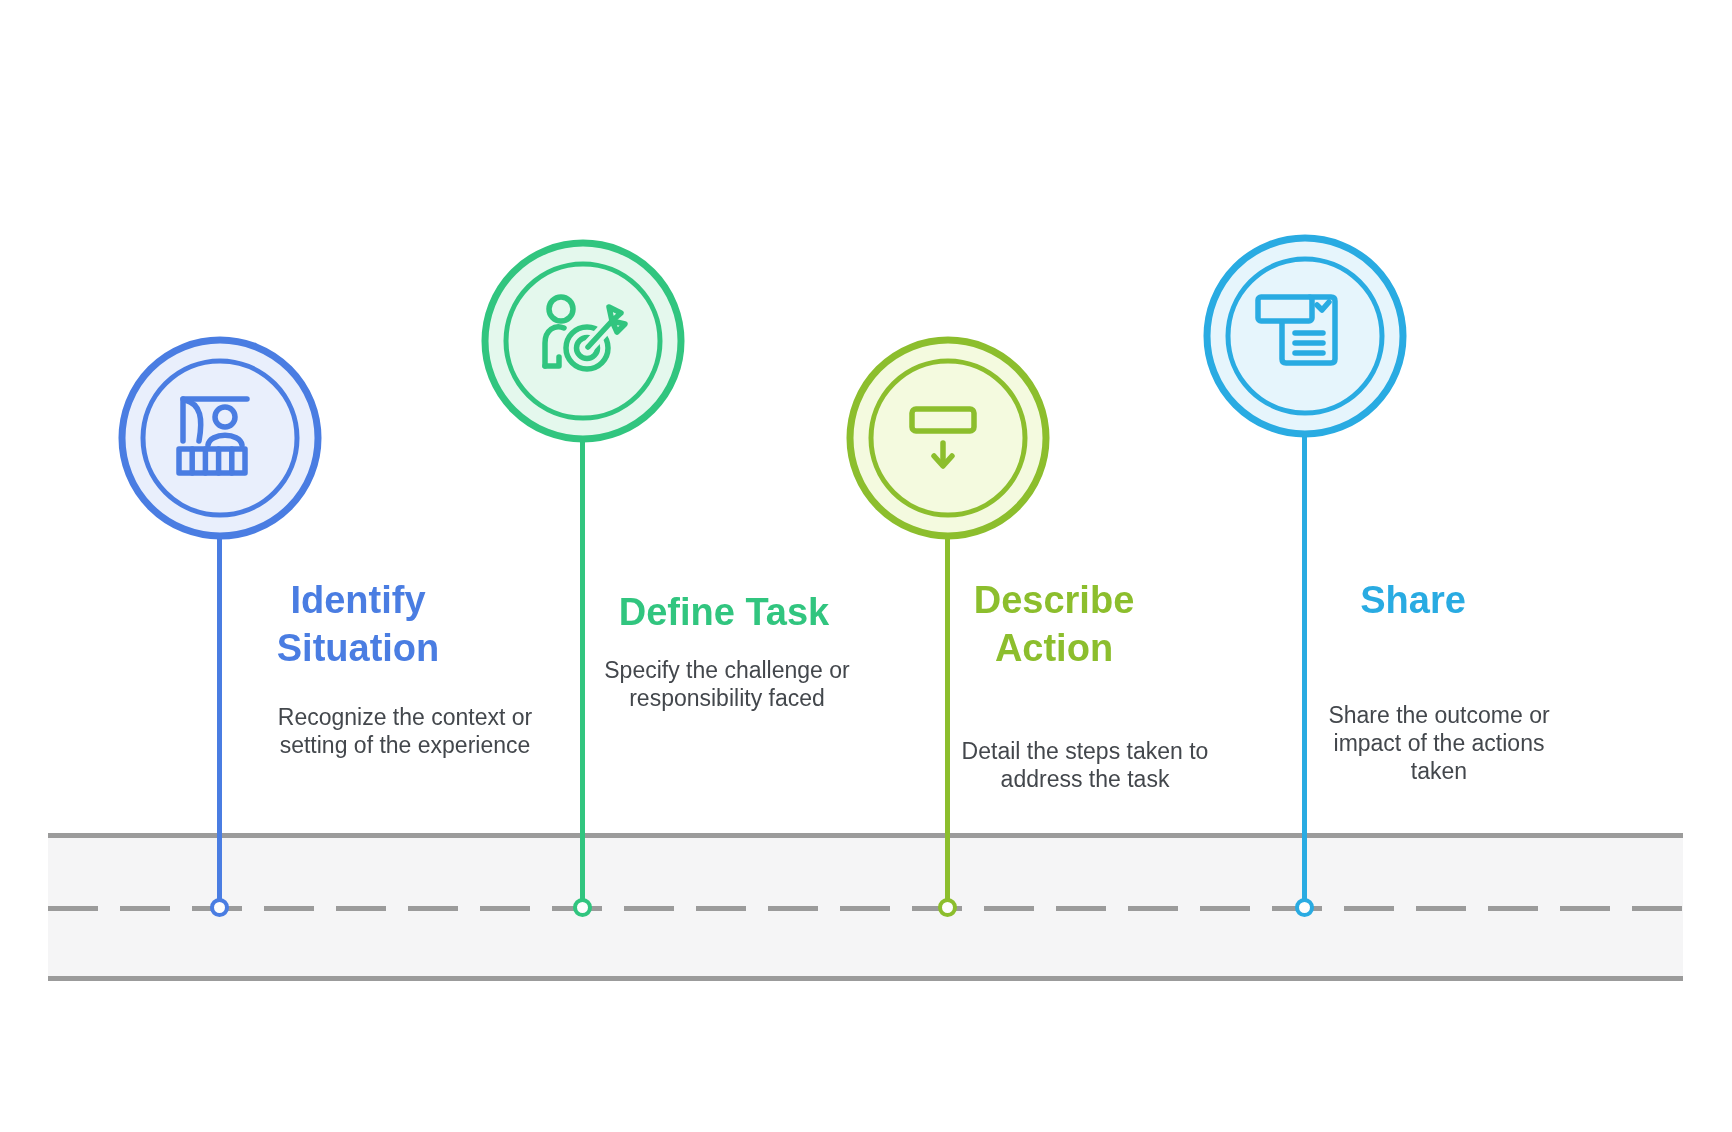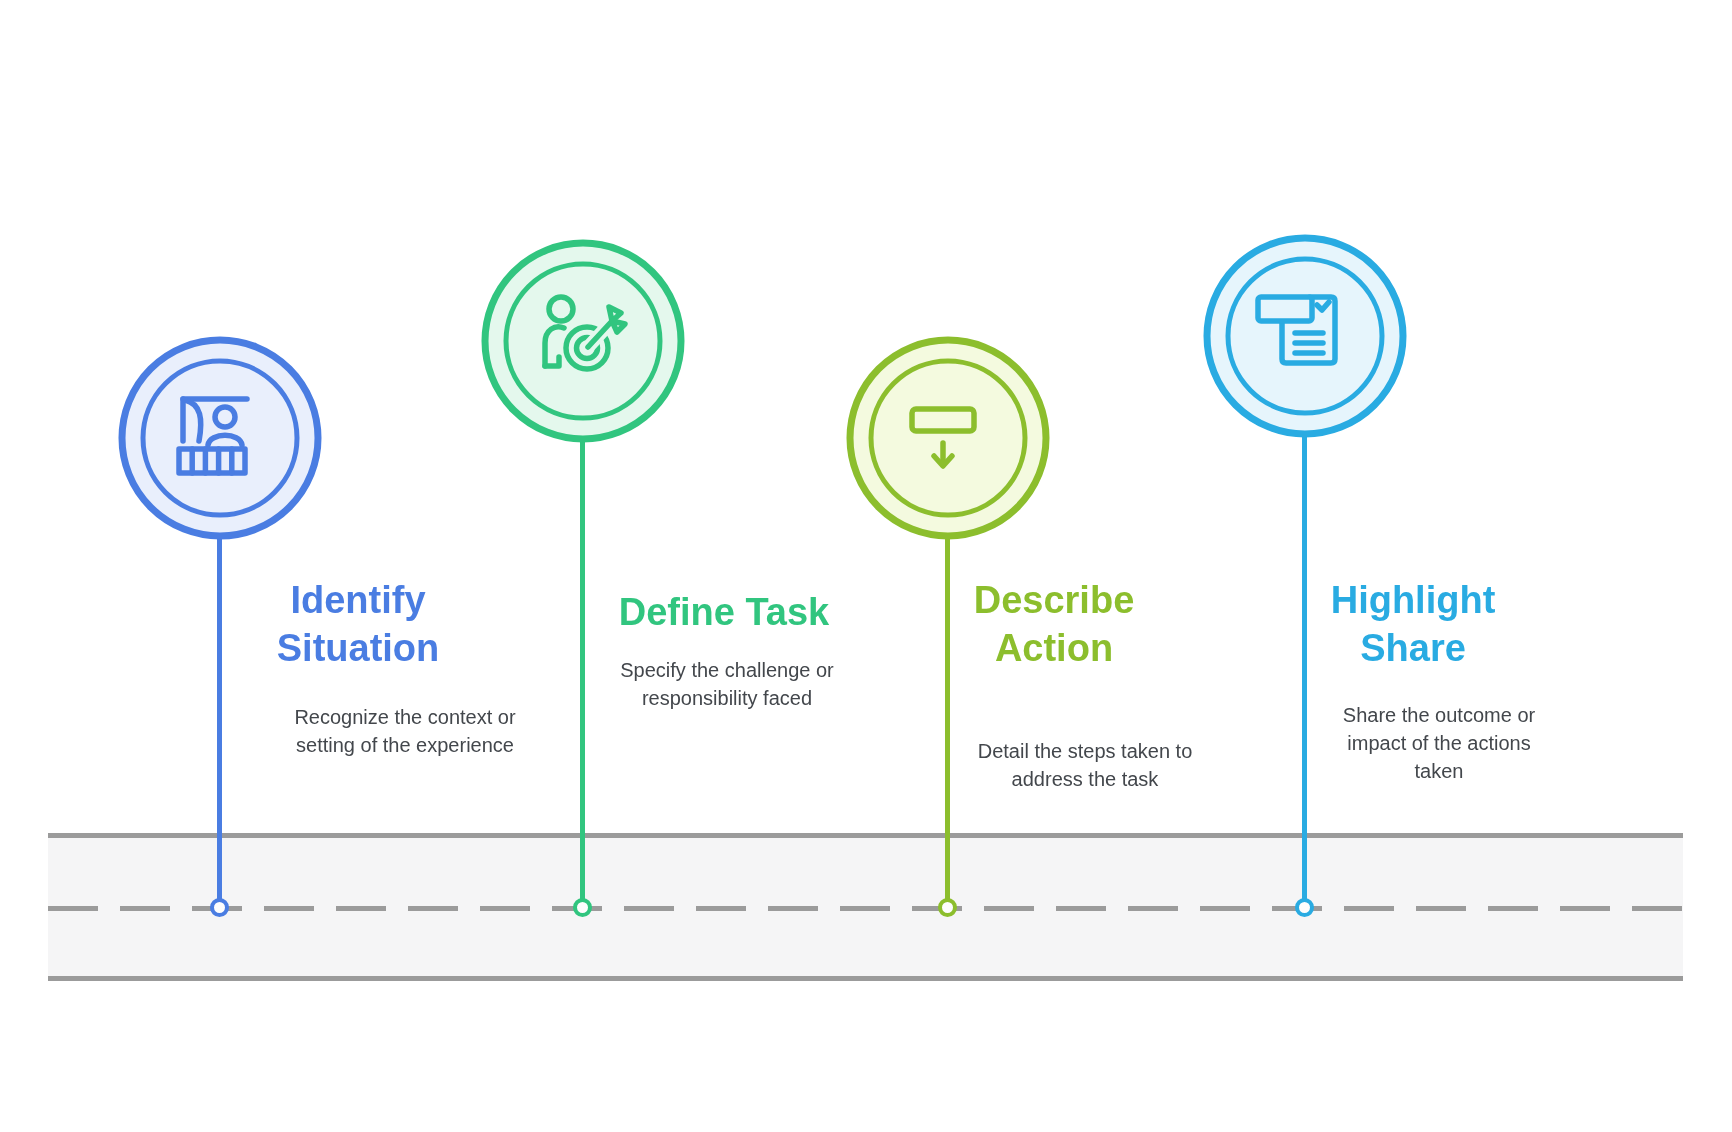--- a/index.html
+++ b/index.html
@@ -52,21 +52,21 @@
     width:max-content;
     text-align:center;
     font-size:38px;font-weight:bold;
     line-height:48px;
   }
   .step-desc{
     position:absolute;
     transform:translateX(-50%);
     width:max-content;
     text-align:center;
-    font-size:20px;
+    font-size:23px;
     line-height:28px;
     color:#43474C;
   }
   .step-heading span,.step-desc span{display:block;}
 </style>
 </head>
 <body>
 
 <div class="canvas">
 
@@ -159,21 +159,20 @@
       <g transform="translate(55,55)" fill="none" stroke="#29ABE2" stroke-width="5.5" stroke-linecap="round" stroke-linejoin="round">
         <path d="M60,16 L81,16 Q85,16 85,20 L85,78 Q85,82 81,82 L36,82 Q32,82 32,78 L32,40"></path>
         <rect x="8" y="16" width="54" height="24" rx="3" fill="#E6F5FC"></rect>
         <path d="M67,24 L72,29 L79,21"></path>
         <path d="M45,52 H73"></path>
         <path d="M45,62 H73"></path>
         <path d="M45,72 H73"></path>
       </g>
     </svg>
     <div class="step-heading" style="left:1413px;top:576px;color:#29ABE2;">
-      <span>Highlight</span>
       <span>Share</span>
     </div>
     <div class="step-desc" style="left:1439px;top:701px;">
       <span>Share the outcome or</span>
       <span>impact of the actions</span>
       <span>taken</span>
     </div>
   </div>
 
 </div>

